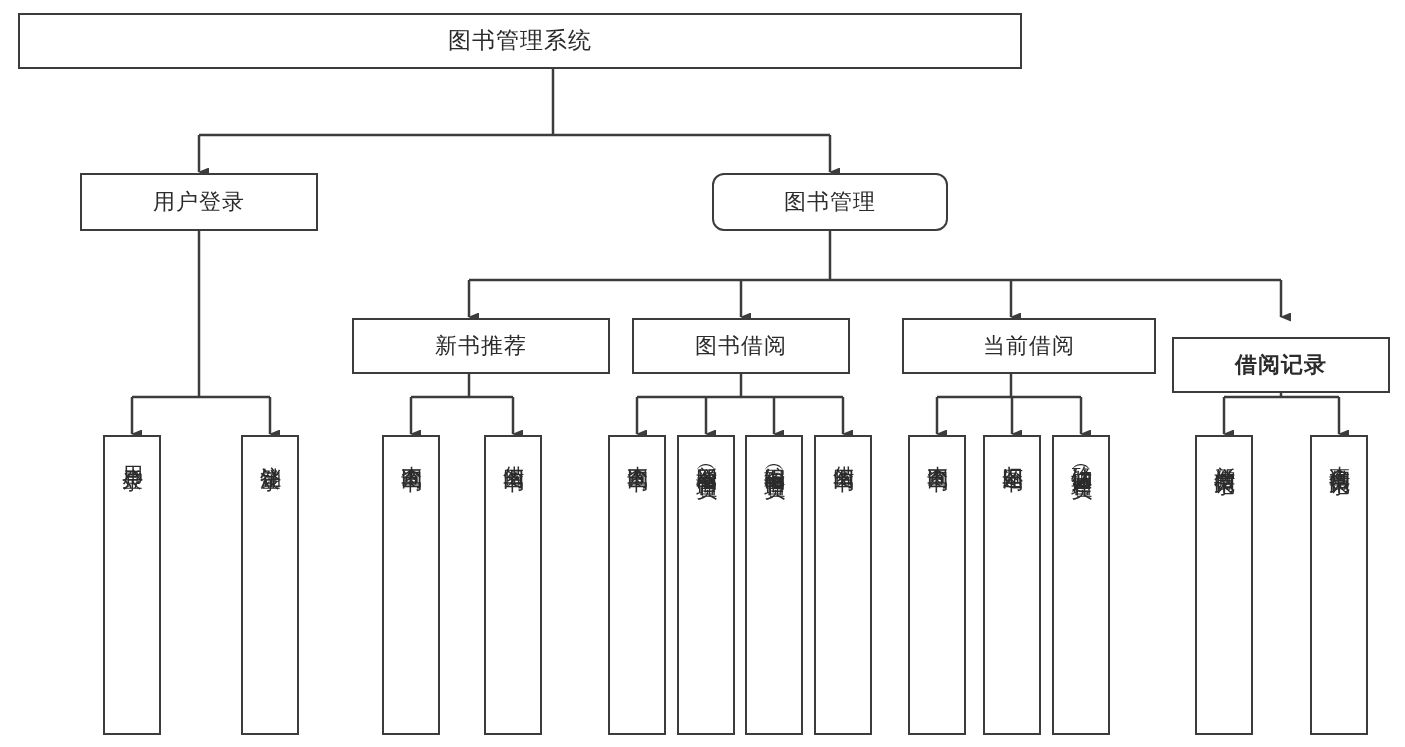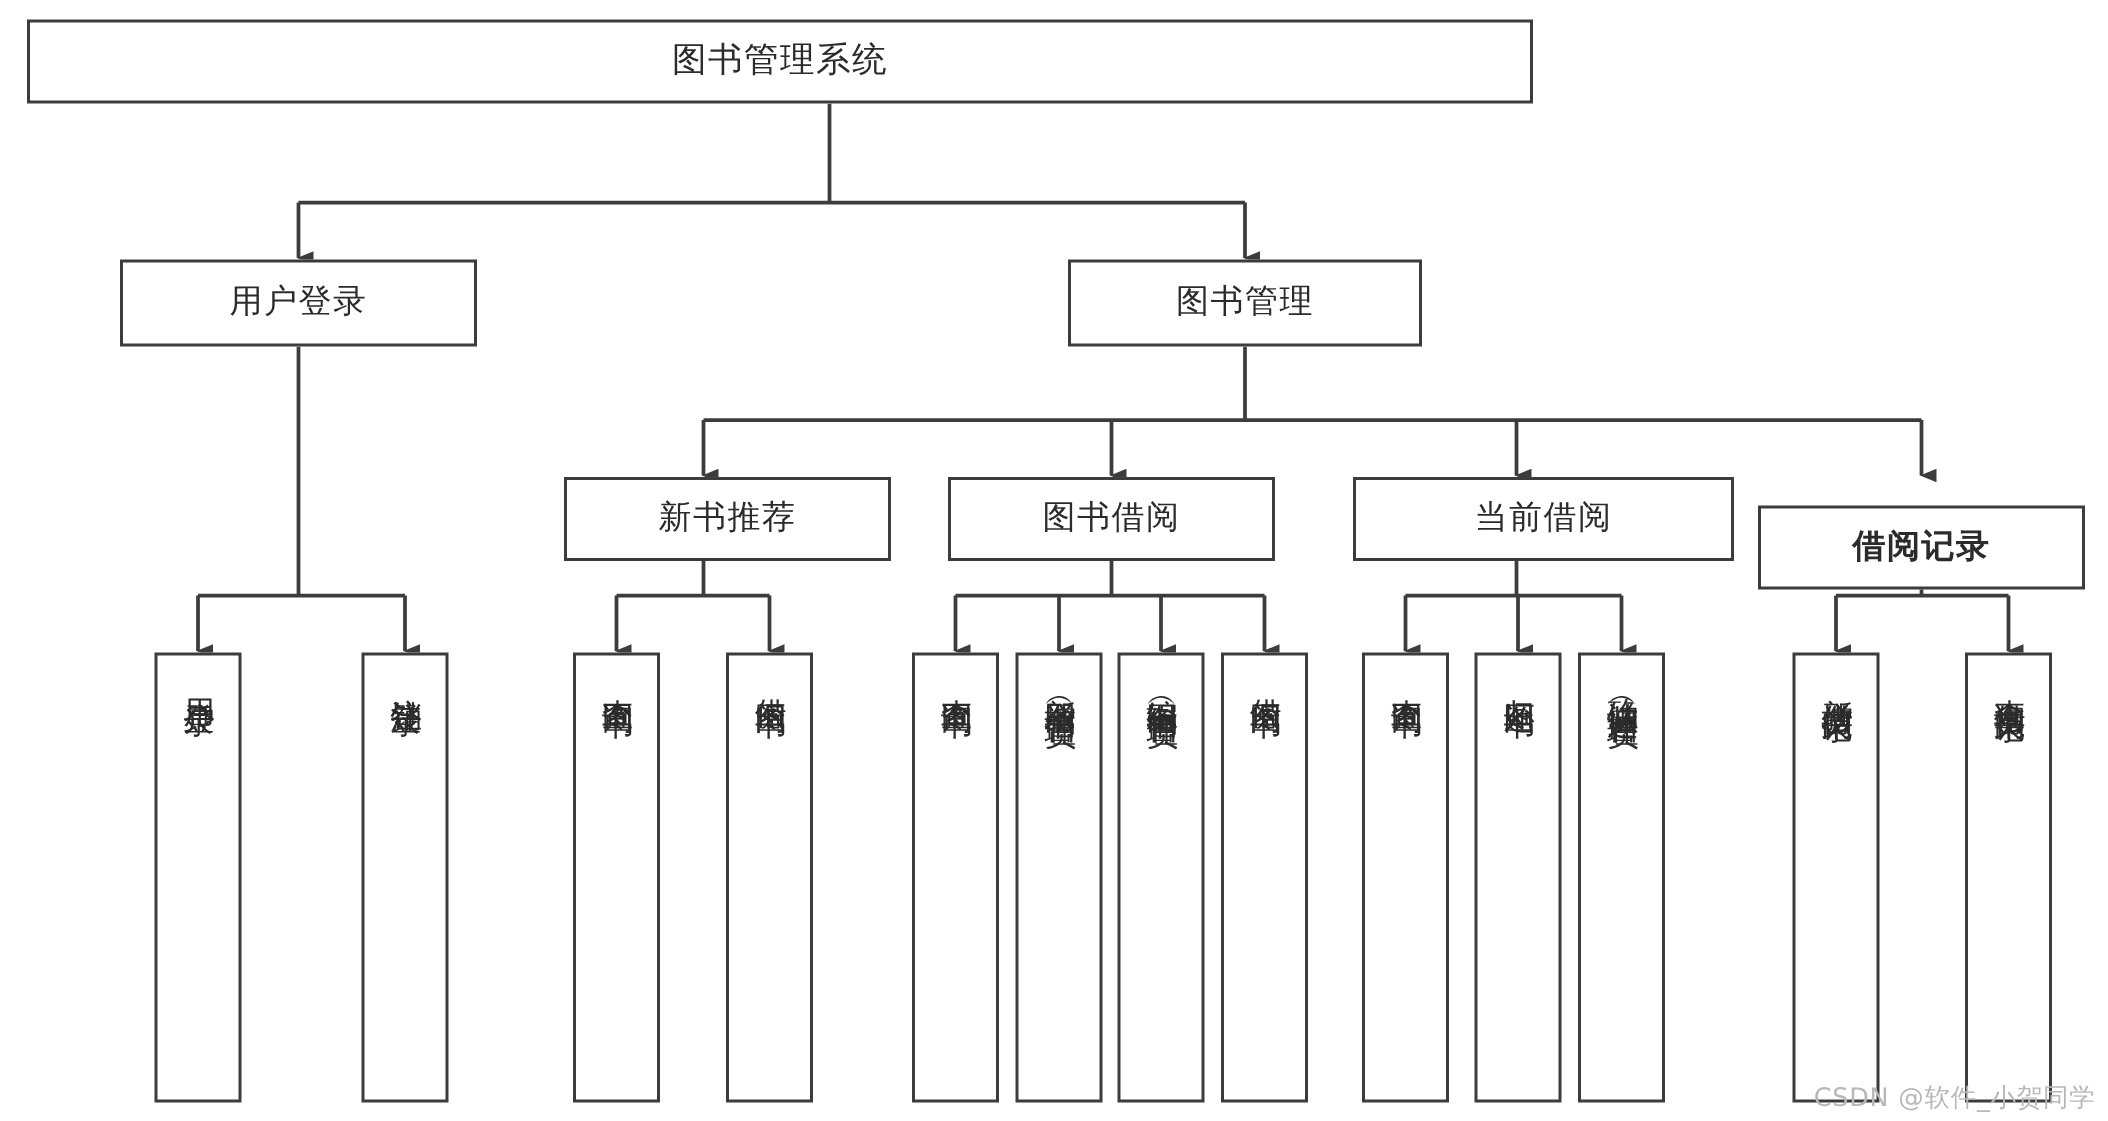--- a/index.html
+++ b/index.html
@@ -118,24 +118,24 @@
         <path d="M 1339 397 L 1339 434" marker-end="url(#arrowhead)"></path>
       </g>
   </svg>
   <div id="node-layer">
       <div class="node horizontal root" style="left: 18px; top: 13px; width: 1004px; height: 56px;">
         <div class="node-label">图书管理系统</div>
       </div>
       <div class="node horizontal" style="left: 80px; top: 173px; width: 238px; height: 58px;">
         <div class="node-label">用户登录</div>
       </div>
-      <div class="node horizontal" style="left: 712px; top: 173px; width: 236px; height: 58px;">
+      <div class="node horizontal" style="left: 712px; top: 173px; width: 236px; height: 58px; border-radius: 12px;">
         <div class="node-label">图书管理</div>
       </div>
-      <div class="node horizontal" style="left: 376px; top: 318px; width: 218px; height: 56px;">
+      <div class="node horizontal" style="left: 352px; top: 318px; width: 258px; height: 56px;">
         <div class="node-label">新书推荐</div>
       </div>
       <div class="node horizontal" style="left: 632px; top: 318px; width: 218px; height: 56px;">
         <div class="node-label">图书借阅</div>
       </div>
       <div class="node horizontal" style="left: 902px; top: 318px; width: 254px; height: 56px;">
         <div class="node-label">当前借阅</div>
       </div>
       <div class="node horizontal" style="left: 1172px; top: 337px; width: 218px; height: 56px; font-weight: bold;">
         <div class="node-label">借阅记录</div>
@@ -173,14 +173,13 @@
       <div class="node vertical" style="left: 1052px; top: 435px; width: 58px; height: 300px;">
         <div class="node-label">确认归还（管理员）</div>
       </div>
       <div class="node vertical" style="left: 1195px; top: 435px; width: 58px; height: 300px;">
         <div class="node-label">新增借阅记录</div>
       </div>
       <div class="node vertical" style="left: 1310px; top: 435px; width: 58px; height: 300px;">
         <div class="node-label">查询借阅记录</div>
       </div>
     </div>
-  <div class="watermark">CSDN @软件_小贺同学</div>
 </div>
 
 </body></html>

